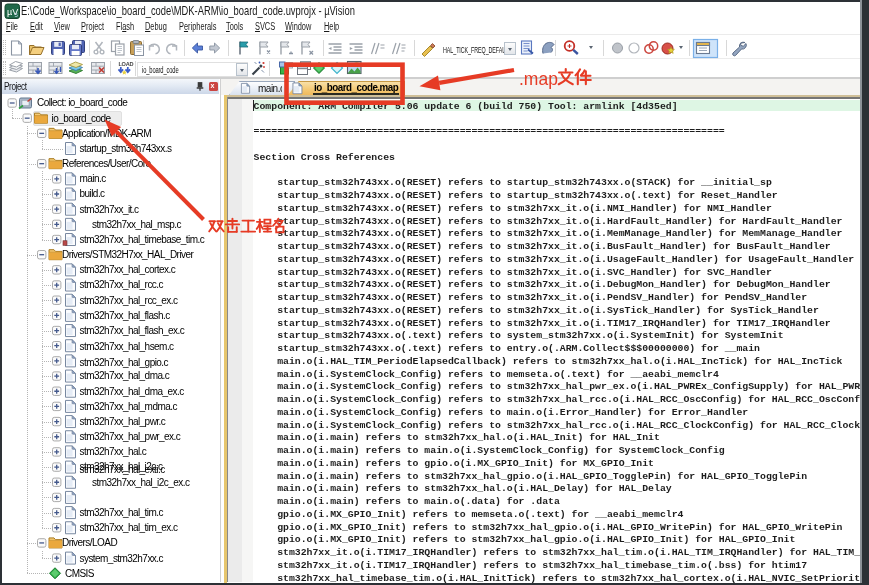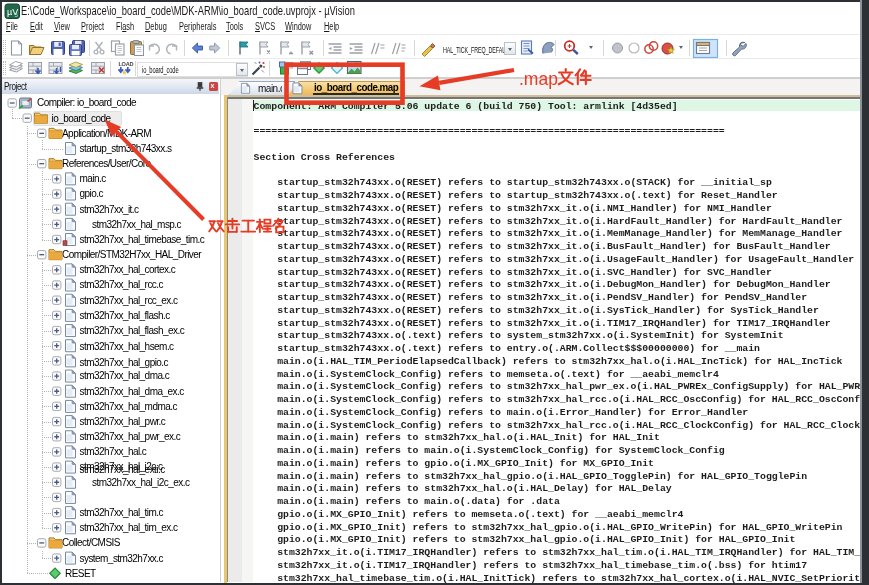--- a/index.html
+++ b/index.html
@@ -125,52 +125,52 @@
     main.o(i.main) refers to stm32h7xx_hal.o(i.HAL_Delay) for HAL_Delay
     main.o(i.main) refers to main.o(.data) for .data
     gpio.o(i.MX_GPIO_Init) refers to memseta.o(.text) for __aeabi_memclr4
     gpio.o(i.MX_GPIO_Init) refers to stm32h7xx_hal_gpio.o(i.HAL_GPIO_WritePin) for HAL_GPIO_WritePin
     gpio.o(i.MX_GPIO_Init) refers to stm32h7xx_hal_gpio.o(i.HAL_GPIO_Init) for HAL_GPIO_Init
     stm32h7xx_it.o(i.TIM17_IRQHandler) refers to stm32h7xx_hal_tim.o(i.HAL_TIM_IRQHandler) for HAL_TIM_IRQHandler
     stm32h7xx_it.o(i.TIM17_IRQHandler) refers to stm32h7xx_hal_timebase_tim.o(.bss) for htim17
     stm32h7xx_hal_timebase_tim.o(i.HAL_InitTick) refers to stm32h7xx_hal_cortex.o(i.HAL_NVIC_SetPriority) for HAL_NVIC_SetPriority</pre>
 <div class="abs" id="maptabt">io_board_code.map</div>
     <div class="abs" id="maptabu"></div>
-<div class="abs treetext" style="left:37px;top:97.4px">Compiler: io_board_code</div>
+<div class="abs treetext" style="left:37px;top:97.4px">Collect: io_board_code</div>
 <div class="abs treetext" style="left:51.5px;top:112.57px">io_board_code</div>
 <div class="abs treetext" style="left:62px;top:127.74px">Application/MDK-ARM</div>
 <div class="abs treetext" style="left:79.5px;top:142.91px">startup_stm32h743xx.s</div>
 <div class="abs treetext" style="left:62px;top:158.08px">References/User/Core</div>
 <div class="abs treetext" style="left:79.5px;top:173.25px">main.c</div>
-<div class="abs treetext" style="left:79.5px;top:188.42px">gpio.c</div>
+<div class="abs treetext" style="left:79.5px;top:188.42px">build.c</div>
 <div class="abs treetext" style="left:79.5px;top:203.59px">stm32h7xx_it.c</div>
 <div class="abs treetext" style="left:92px;top:218.76px">stm32h7xx_hal_msp.c</div>
 <div class="abs treetext" style="left:79.5px;top:233.93px">stm32h7xx_hal_timebase_tim.c</div>
-<div class="abs treetext" style="left:62px;top:249.1px">Compiler/STM32H7xx_HAL_Driver</div>
+<div class="abs treetext" style="left:62px;top:249.1px">Drivers/STM32H7xx_HAL_Driver</div>
 <div class="abs treetext" style="left:79.5px;top:264.27px">stm32h7xx_hal_cortex.c</div>
 <div class="abs treetext" style="left:79.5px;top:279.44px">stm32h7xx_hal_rcc.c</div>
 <div class="abs treetext" style="left:79.5px;top:294.61px">stm32h7xx_hal_rcc_ex.c</div>
 <div class="abs treetext" style="left:79.5px;top:309.78px">stm32h7xx_hal_flash.c</div>
 <div class="abs treetext" style="left:79.5px;top:324.95px">stm32h7xx_hal_flash_ex.c</div>
 <div class="abs treetext" style="left:79.5px;top:357px">stm32h7xx_hal_gpio.c</div>
 <div class="abs treetext" style="left:79.5px;top:341px">stm32h7xx_hal_hsem.c</div>
 <div class="abs treetext" style="left:79.5px;top:370.46px">stm32h7xx_hal_dma.c</div>
 <div class="abs treetext" style="left:79.5px;top:385.63px">stm32h7xx_hal_dma_ex.c</div>
 <div class="abs treetext" style="left:79.5px;top:400.8px">stm32h7xx_hal_mdma.c</div>
 <div class="abs treetext" style="left:79.5px;top:415.97px">stm32h7xx_hal_pwr.c</div>
 <div class="abs treetext" style="left:79.5px;top:431.14px">stm32h7xx_hal_pwr_ex.c</div>
 <div class="abs treetext" style="left:79.5px;top:446.31px">stm32h7xx_hal.c</div>
 <div class="abs treetext" style="left:79.5px;top:461.48px">stm32h7xx_hal_i2c.c</div>
 <div class="abs treetext" style="left:92px;top:476.65px">stm32h7xx_hal_i2c_ex.c</div>
 <div class="abs treetext" style="left:79.5px;top:464px">stm32h7xx_hal_exti.c</div>
 <div class="abs treetext" style="left:79.5px;top:506.99px">stm32h7xx_hal_tim.c</div>
 <div class="abs treetext" style="left:79.5px;top:522.16px">stm32h7xx_hal_tim_ex.c</div>
-<div class="abs treetext" style="left:62px;top:537.33px">Collect/CMSIS</div>
+<div class="abs treetext" style="left:62px;top:537.33px">Drivers/LOAD</div>
 <div class="abs treetext" style="left:79.5px;top:552.5px">system_stm32h7xx.c</div>
-<div class="abs treetext" style="left:65px;top:567.67px">RESET</div>
+<div class="abs treetext" style="left:65px;top:567.67px">CMSIS</div>
 <div class="abs" style="left:11.8px;top:109px;height:9px;width:1px;border-left:1px dotted #b5b5b5;"></div>
 <div class="abs" style="left:26.8px;top:126px;height:447.27px;width:1px;border-left:1px dotted #b5b5b5;"></div>
 <div class="abs" style="left:41.8px;top:140px;height:8.51px;width:1px;border-left:1px dotted #b5b5b5;"></div>
 <div class="abs" style="left:41.8px;top:171px;height:68.53px;width:1px;border-left:1px dotted #b5b5b5;"></div>
 <div class="abs" style="left:41.8px;top:262px;height:265.76px;width:1px;border-left:1px dotted #b5b5b5;"></div>
 <div class="abs" style="left:41.8px;top:551px;height:7.1px;width:1px;border-left:1px dotted #b5b5b5;"></div>
 <div class="abs" style="left:11.8px;top:118.17px;width:10.2px;height:1px;border-top:1px dotted #b5b5b5;"></div>
 <div class="abs" style="left:26.8px;top:133.34px;width:9.7px;height:1px;border-top:1px dotted #b5b5b5;"></div>
 <div class="abs" style="left:41.8px;top:148.51px;width:21.2px;height:1px;border-top:1px dotted #b5b5b5;"></div>
 <div class="abs" style="left:26.8px;top:163.68px;width:9.7px;height:1px;border-top:1px dotted #b5b5b5;"></div>

